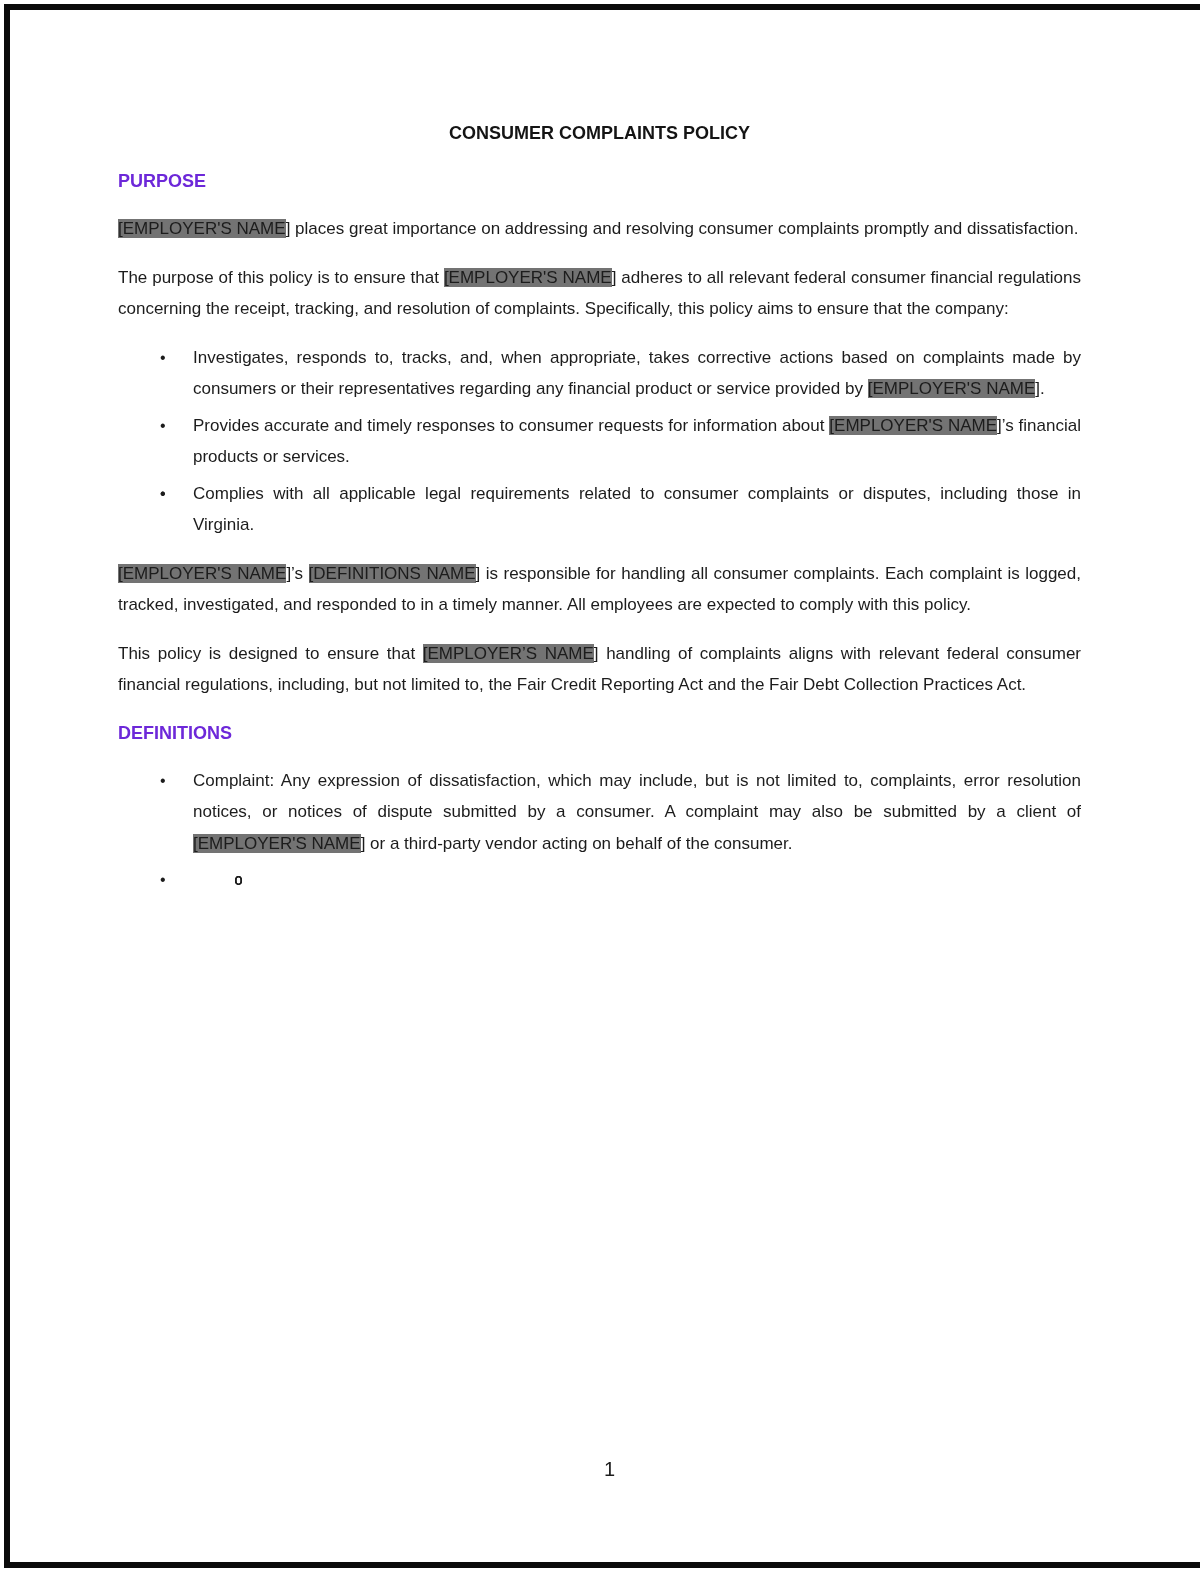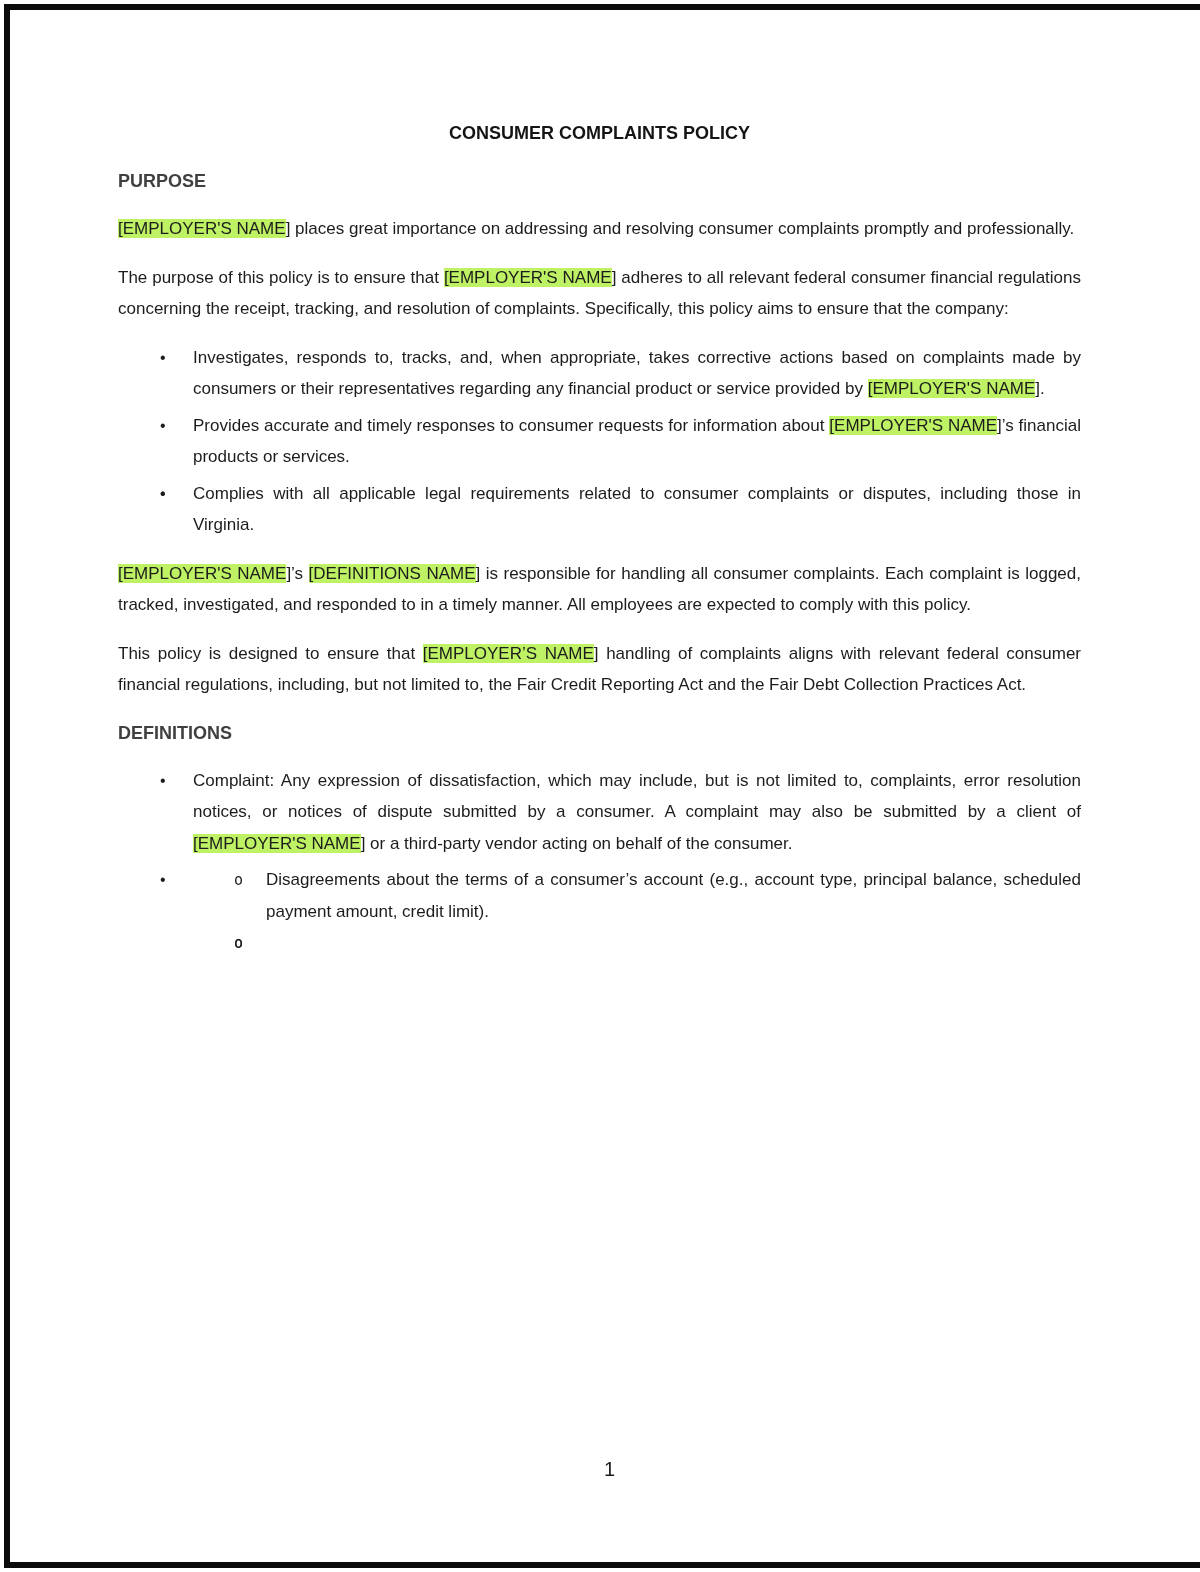--- a/index.html
+++ b/index.html
@@ -37,29 +37,29 @@
     text-align: center;
     margin: 0 0 17px 0;
     line-height: 31px;
     color: #141414;
   }
   .heading {
     font-size: 18px;
     font-weight: bold;
     margin: 0 0 16px 0;
     line-height: 31px;
-    color: #404040;
+    color: #6d28d9;
     text-align: left;
   }
   .para {
     margin: 0 0 17px 0;
     text-align: justify;
   }
   .hl {
-    background: #bef264;
+    background: #737373;
   }
   ul.bullets {
     list-style: none;
     margin: 0 0 17px 0;
     padding: 0;
   }
   ul.bullets > li {
     position: relative;
     padding-left: 75px;
     margin: 0 0 5px 0;
@@ -102,35 +102,35 @@
 </style>
 </head>
 <body>
 
 <div class="sheet">
   <div class="frame"></div>
   <div class="content">
     <h1 class="doc-title">CONSUMER COMPLAINTS POLICY</h1>
     <div id="doc-body">
         <h2 class="heading">PURPOSE</h2>
-        <p class="para"><span class="hl">[EMPLOYER'S NAME</span><span class="run">] places great importance on addressing and resolving consumer complaints promptly and professionally.</span></p>
+        <p class="para"><span class="hl">[EMPLOYER'S NAME</span><span class="run">] places great importance on addressing and resolving consumer complaints promptly and dissatisfaction.</span></p>
         <p class="para"><span class="run">The purpose of this policy is to ensure that </span><span class="hl">[EMPLOYER'S NAME</span><span class="run">] adheres to all relevant federal consumer financial regulations concerning the receipt, tracking, and resolution of complaints. Specifically, this policy aims to ensure that the company:</span></p>
         <ul class="bullets">
           <li><span class="marker-l1">•</span><span><span class="run">Investigates, responds to, tracks, and, when appropriate, takes corrective actions based on complaints made by consumers or their representatives regarding any financial product or service provided by </span><span class="hl">[EMPLOYER'S NAME</span><span class="run">].</span></span></li>
           <li><span class="marker-l1">•</span><span><span class="run">Provides accurate and timely responses to consumer requests for information about </span><span class="hl">[EMPLOYER'S NAME</span><span class="run">]’s financial products or services.</span></span></li>
           <li><span class="marker-l1">•</span></li>
           <li><span class="marker-l1">•</span><span><span class="run">Complies with all applicable legal requirements related to consumer complaints or disputes, including those in Virginia.</span></span></li>
         </ul>
         <p class="para"><span class="hl">[EMPLOYER'S NAME</span><span class="run">]’s </span><span class="hl">[DEFINITIONS NAME</span><span class="run">] is responsible for handling all consumer complaints. Each complaint is logged, tracked, investigated, and responded to in a timely manner. All employees are expected to comply with this policy.</span></p>
         <p class="para"><span class="run">This policy is designed to ensure that </span><span class="hl">[EMPLOYER’S NAME</span><span class="run">] handling of complaints aligns with relevant federal consumer financial regulations, including, but not limited to, the Fair Credit Reporting Act and the Fair Debt Collection Practices Act.</span></p>
         <h2 class="heading">DEFINITIONS</h2>
         <ul class="bullets">
           <li><span class="marker-l1">•</span><span><span class="run">Complaint: Any expression of dissatisfaction, which may include, but is not limited to, complaints, error resolution notices, or notices of dispute submitted by a consumer. A complaint may also be submitted by a client of </span><span class="hl">[EMPLOYER'S NAME</span><span class="run">] or a third-party vendor acting on behalf of the consumer.</span></span></li>
           <li><span class="marker-l1">•</span><ul class="subbullets">
-              <li><span class="marker-l2">o</span><span><span class="run">Disagreements about the terms of a consumer’s account (e.g., account type, principal balance, scheduled payment amount, credit limit).</span></span></li>
+              <li><span class="marker-l2">o</span></li>
               <li><span class="marker-l2">o</span></li>
               <li><span class="marker-l2">o</span></li>
             </ul></li>
         </ul>
       </div>
   </div>
   <div class="page-number">1</div>
 </div>
 
 </body></html>

